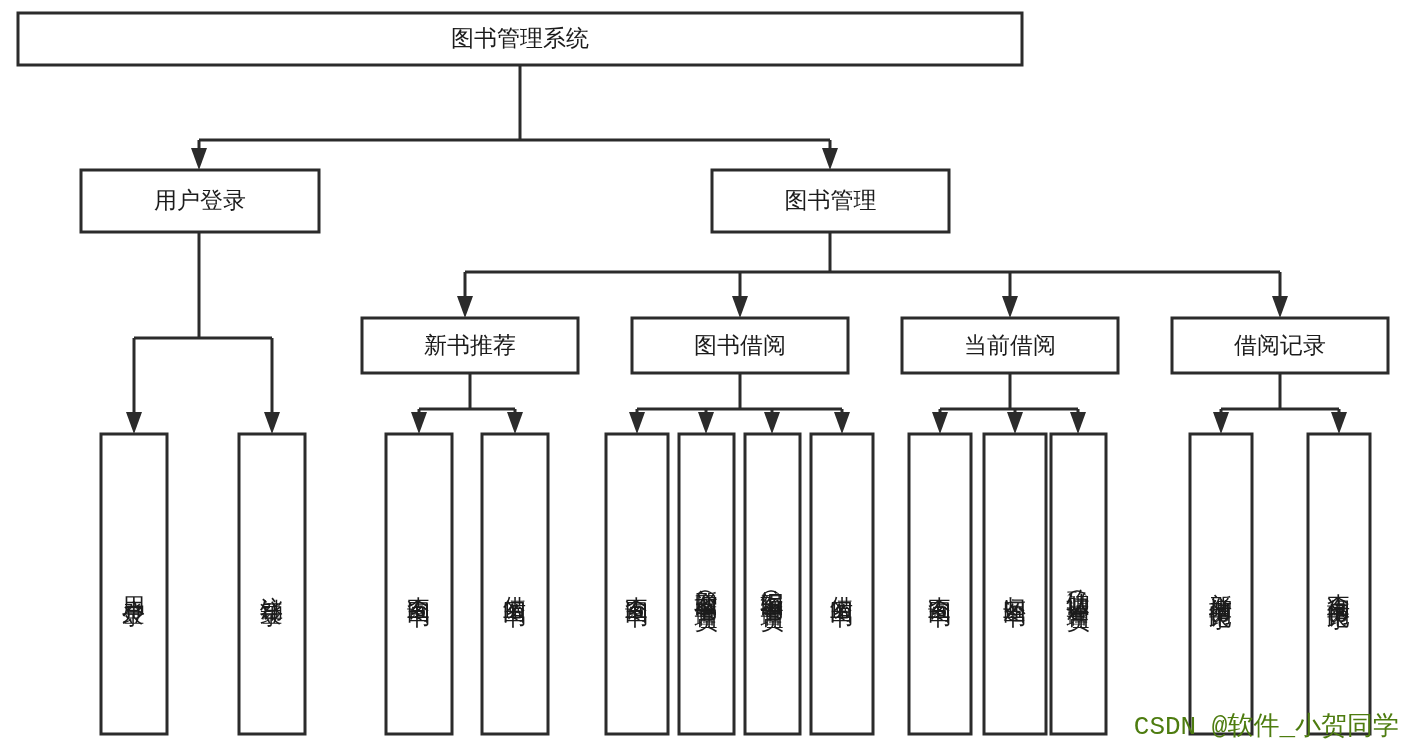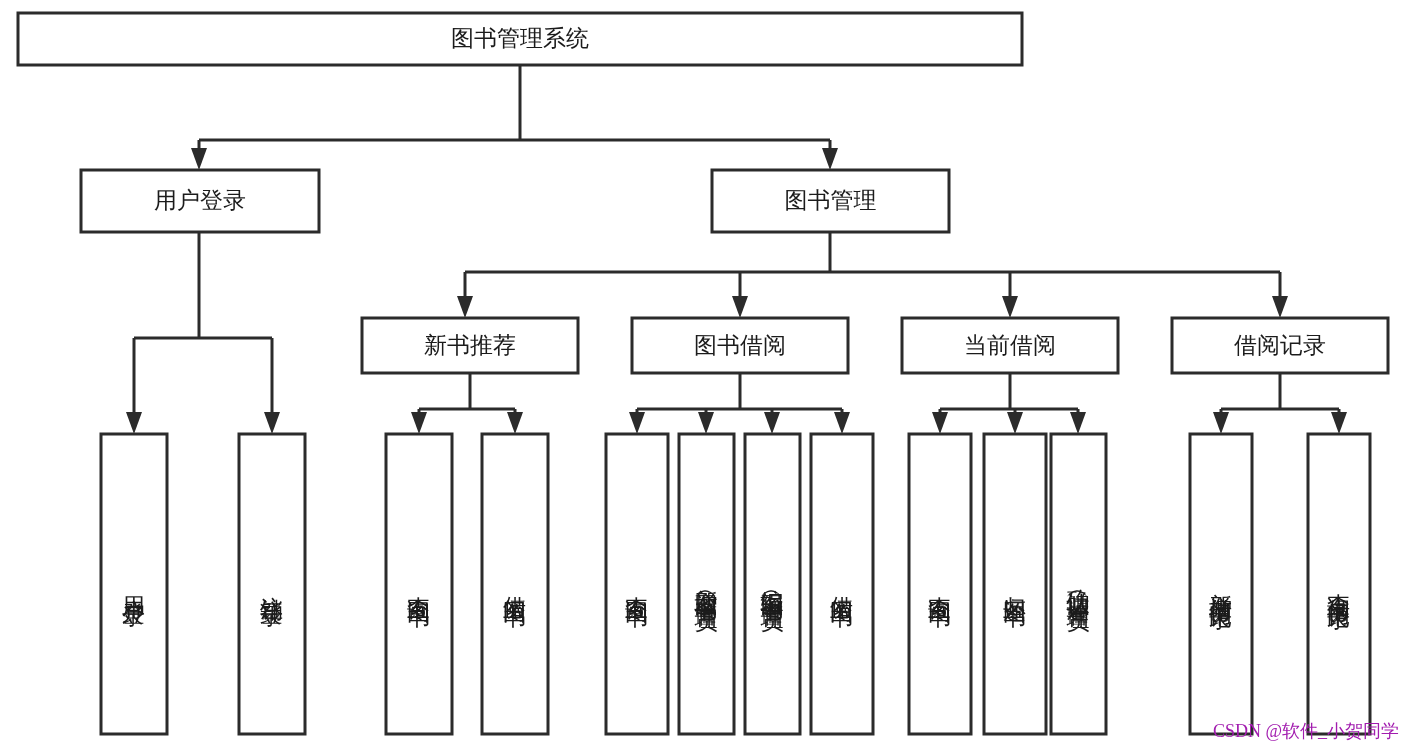--- a/index.html
+++ b/index.html
@@ -60,23 +60,23 @@
     display: flex;
     align-items: center;
     justify-content: center;
     white-space: nowrap;
     pointer-events: none;
   }
   .watermark {
     position: absolute;
     right: 6px;
     bottom: 4px;
-    font-family: Liberation Serif, serif;
-    font-size: 18px;
-    color: #a21caf;
+    font-family: Liberation Mono, monospace;
+    font-size: 26px;
+    color: #4d7c0f;
     white-space: nowrap;
   }
 </style>
 </head>
 <body>
 
 <div id="canvas">
   <svg id="diagram" viewBox="0 0 1405 747">
     <g id="connector-layer">
         <line x1="520" y1="65" x2="520" y2="140" class="connector"></line>

